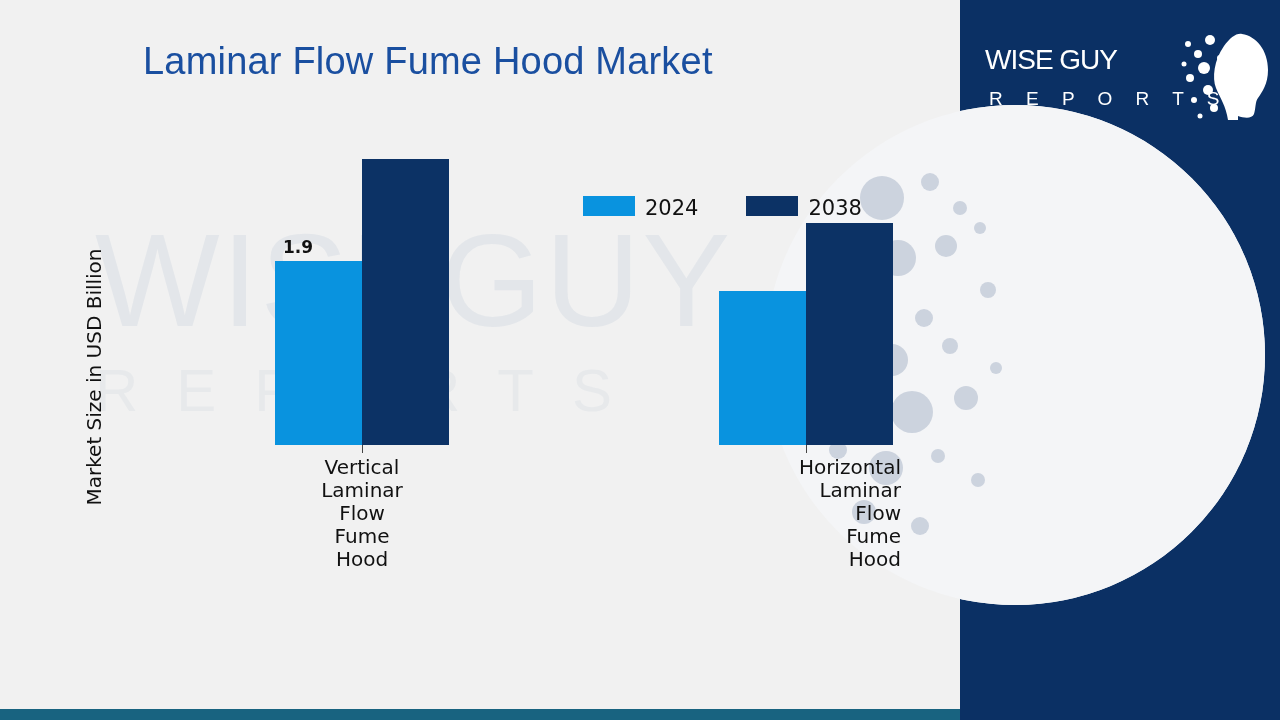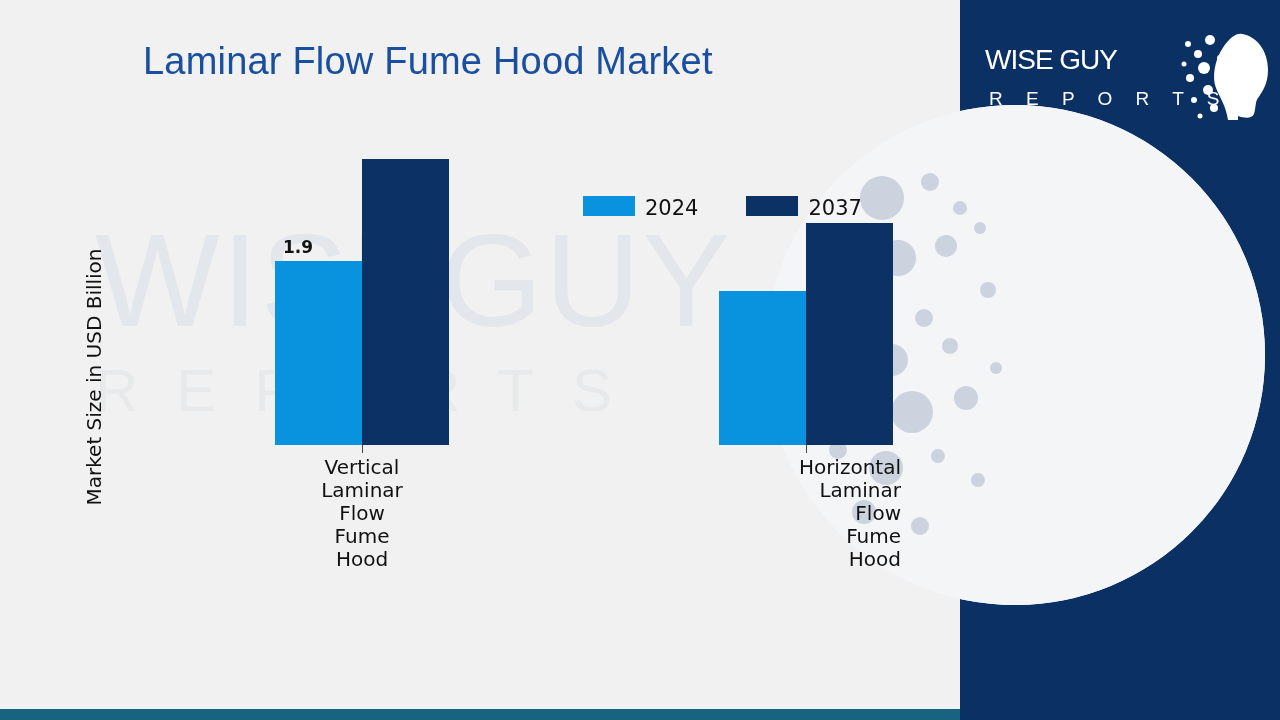--- a/index.html
+++ b/index.html
@@ -325,21 +325,21 @@
 
   <div class="ylabel">Market Size in USD Billion</div>
 
   <div class="legend">
     <div class="legend-item">
       <span class="legend-swatch" id="sw0" style="background: rgb(9, 147, 223);"></span>
       <span class="legend-text">2024</span>
     </div>
     <div class="legend-item">
       <span class="legend-swatch" id="sw1" style="background: rgb(12, 50, 101);"></span>
-      <span class="legend-text">2037</span>
+      <span class="legend-text">2038</span>
     </div>
   </div>
 
   <div class="plot" id="plot">
       <div class="bar" style="left: 275px; width: 87px; height: 183.92px; background: rgb(9, 147, 223);"></div>
       <div class="bar-label" style="left: 283px; bottom: 370.92px;">1.9</div>
       <div class="bar" style="left: 362px; width: 87px; height: 285.56px; background: rgb(12, 50, 101);"></div>
       <div class="tick" style="left: 362px;"></div>
       <div class="cat-label" style="left: 267px;">
         <div>Vertical</div>

